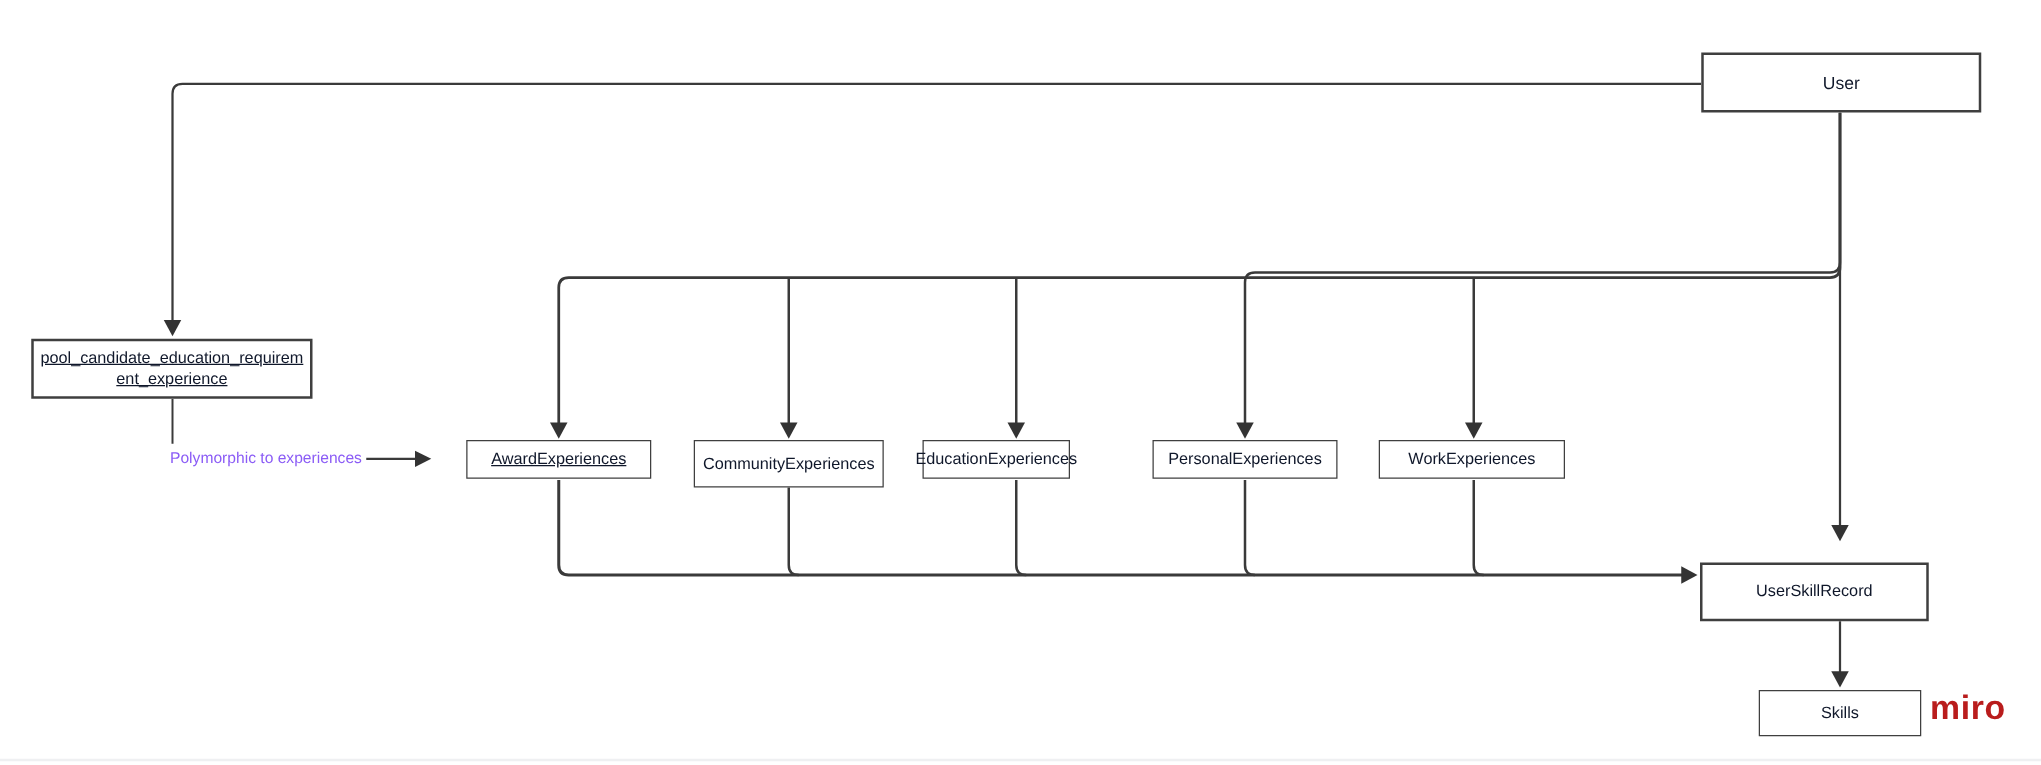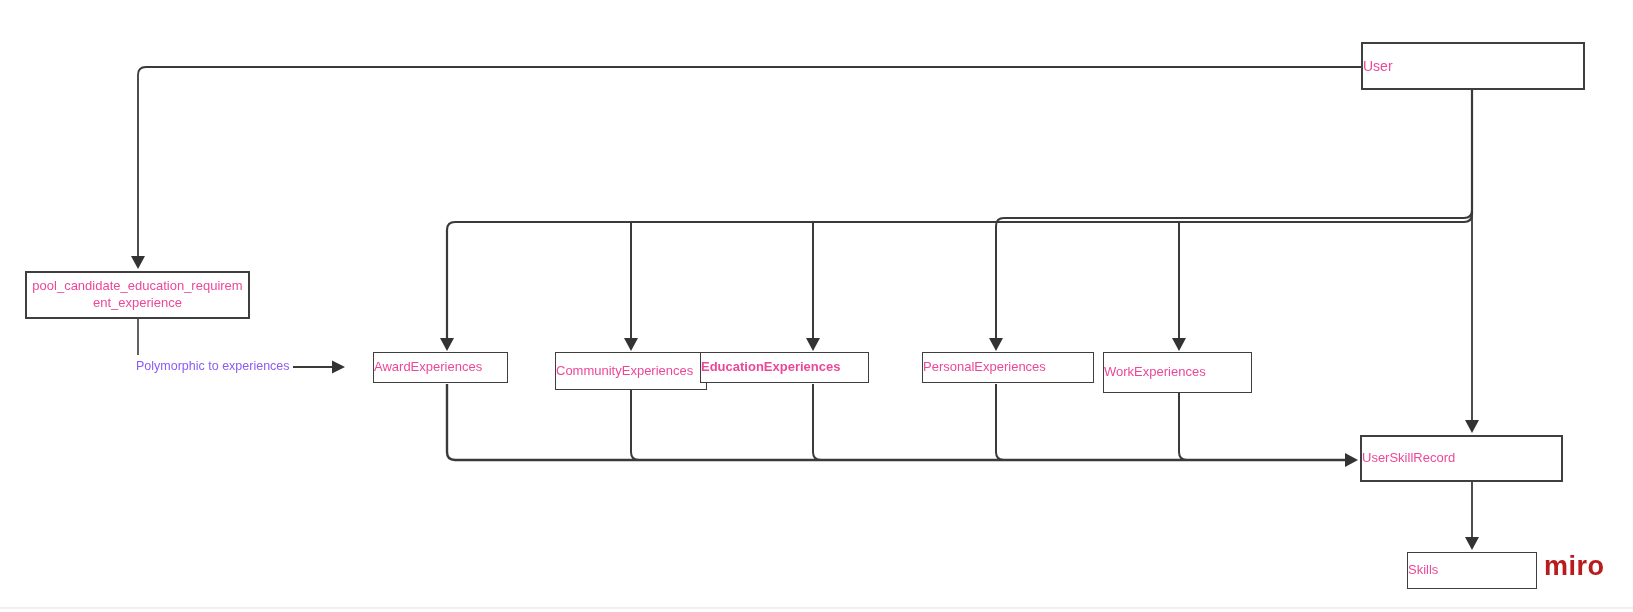--- a/index.html
+++ b/index.html
@@ -22,36 +22,37 @@
     left: 0; top: 0;
     width: 1633px; height: 612px;
   }
   .node {
     position: absolute;
     box-sizing: border-box;
     background: #ffffff;
     border: 2px solid #3f3f3f;
     display: flex;
     align-items: center;
+    justify-content: center;
     text-align: center;
-    color: #ec4899;
+    color: #0f172a;
     font-size: 13px;
     line-height: 1.3;
     z-index: 2;
   }
   .node.small { border-width: 1.7px; }
   #node-user            { left: 1361px; top: 42px;  width: 224px; height: 48px; font-size: 14px; }
   #node-pool            { left: 25px;   top: 271px; width: 225px; height: 48px; padding: 0 3px; }
-  #node-pool span       { word-break: break-all; display: block; width: 100%; }
-  #node-award           { left: 373px;  top: 352px; width: 135px; height: 31px; }
+  #node-pool span       { word-break: break-all; display: block; width: 100%; text-decoration: underline; }
+  #node-award           { left: 373px;  top: 352px; width: 148px; height: 31px; text-decoration: underline; }
   #node-community       { left: 555px;  top: 352px; width: 152px; height: 38px; }
-  #node-education       { left: 700px;  top: 352px; width: 169px; height: 31px; font-weight: bold; }
-  #node-personal        { left: 922px;  top: 352px; width: 172px; height: 31px; }
-  #node-work            { left: 1103px; top: 352px; width: 149px; height: 41px; }
-  #node-user-skill      { left: 1360px; top: 435px; width: 203px; height: 47px; }
+  #node-education       { left: 738px;  top: 352px; width: 118px; height: 31px; }
+  #node-personal        { left: 922px;  top: 352px; width: 148px; height: 31px; }
+  #node-work            { left: 1103px; top: 352px; width: 149px; height: 31px; }
+  #node-user-skill      { left: 1360px; top: 450px; width: 183px; height: 47px; }
   #node-skills          { left: 1407px; top: 552px; width: 130px; height: 37px; }
   #edge-label-polymorphic {
     position: absolute;
     left: 136px;
     top: 359px;
     white-space: nowrap;
     font-size: 12.5px;
     color: #8b5cf6;
     z-index: 2;
   }

